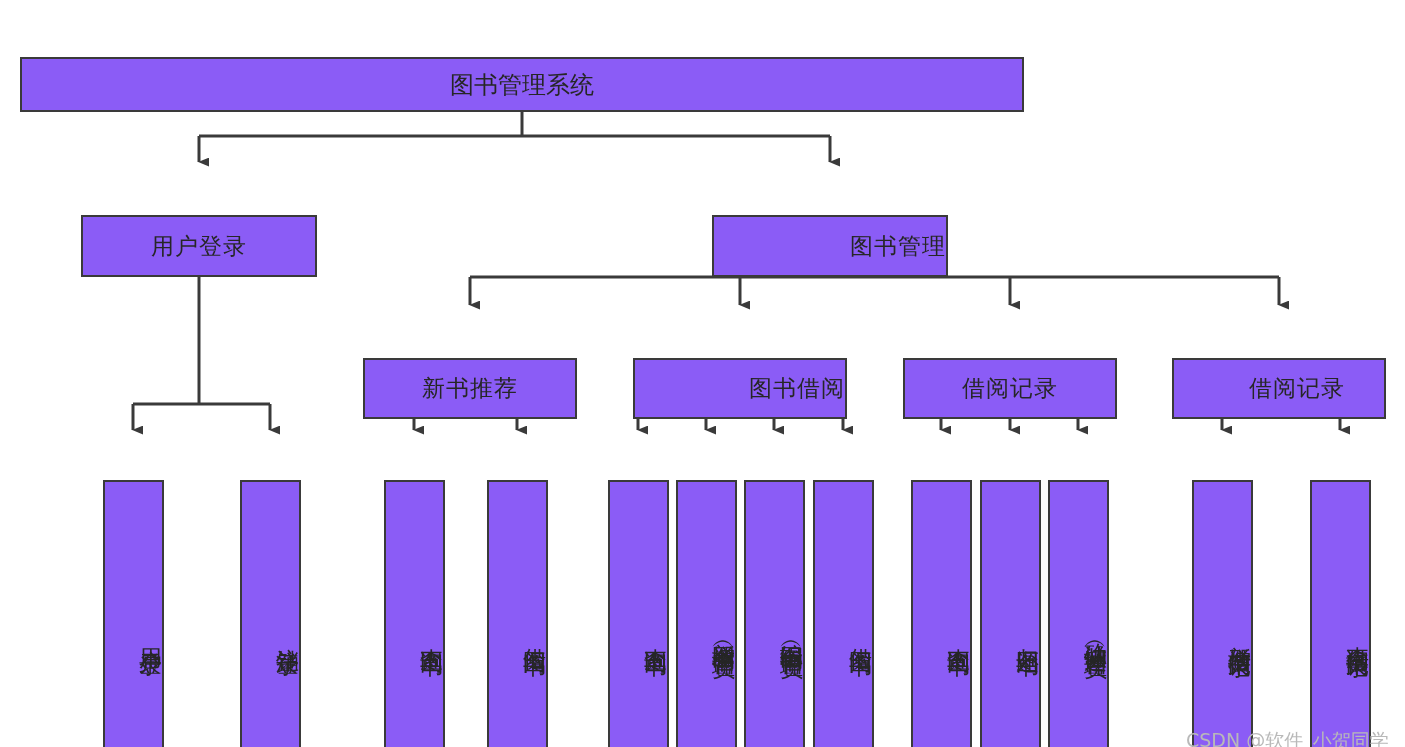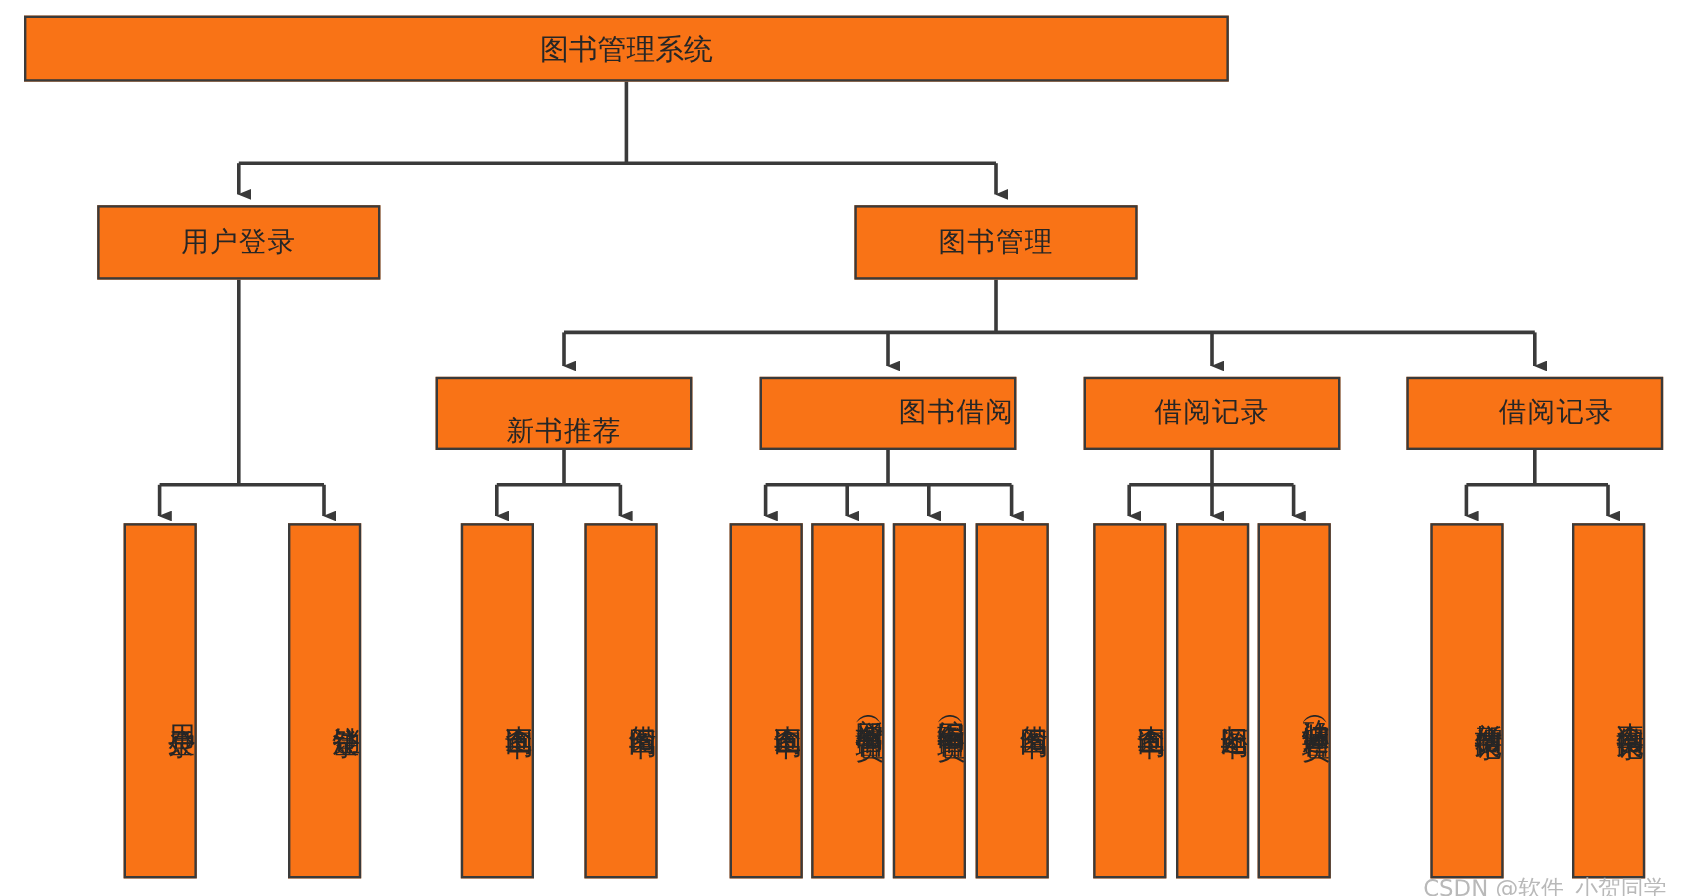--- a/index.html
+++ b/index.html
@@ -22,27 +22,28 @@
     position: absolute;
     left: 0;
     top: 0;
     width: 1405px;
     height: 747px;
     pointer-events: none;
   }
   .node {
     position: absolute;
     box-sizing: border-box;
-    background: #f97316;
+    background: #8b5cf6;
     border: 2px solid #3a3a3a;
     display: flex;
     align-items: center;
     justify-content: center;
     color: #262626;
     z-index: 2;
+    margin-top: 44px;
   }
   .node-h {
     font-size: 23px;
     letter-spacing: 1px;
     line-height: 1.15;
   }
   .node-root {
     font-size: 24px;
   }
   .node-leaf {
@@ -142,25 +143,25 @@
     </g>
   </svg>
 
   <div class="node node-root" style="left:20px; top:13px; width:1004px; height:55px;">
     <span>图书管理系统</span>
   </div>
 
   <div class="node node-h" style="left:81px; top:171px; width:236px; height:62px;">
     <span>用户登录</span>
   </div>
-  <div class="node node-h" style="left:712px; top:171px; width:236px; height:62px;">
+  <div class="node node-h" style="left:712px; top:171px; width:236px; height:62px;justify-content:flex-end;">
     <span>图书管理</span>
   </div>
 
-  <div class="node node-h" style="left:363px; top:314px; width:214px; height:61px;align-items:flex-end;">
+  <div class="node node-h" style="left:363px; top:314px; width:214px; height:61px;">
     <span>新书推荐</span>
   </div>
   <div class="node node-h" style="left:633px; top:314px; width:214px; height:61px;justify-content:flex-end;">
     <span>图书借阅</span>
   </div>
   <div class="node node-h" style="left:903px; top:314px; width:214px; height:61px;">
     <span>借阅记录</span>
   </div>
   <div class="node node-h" style="left:1172px; top:314px; width:214px; height:61px;padding-left:36px;">
     <span>借阅记录</span>

